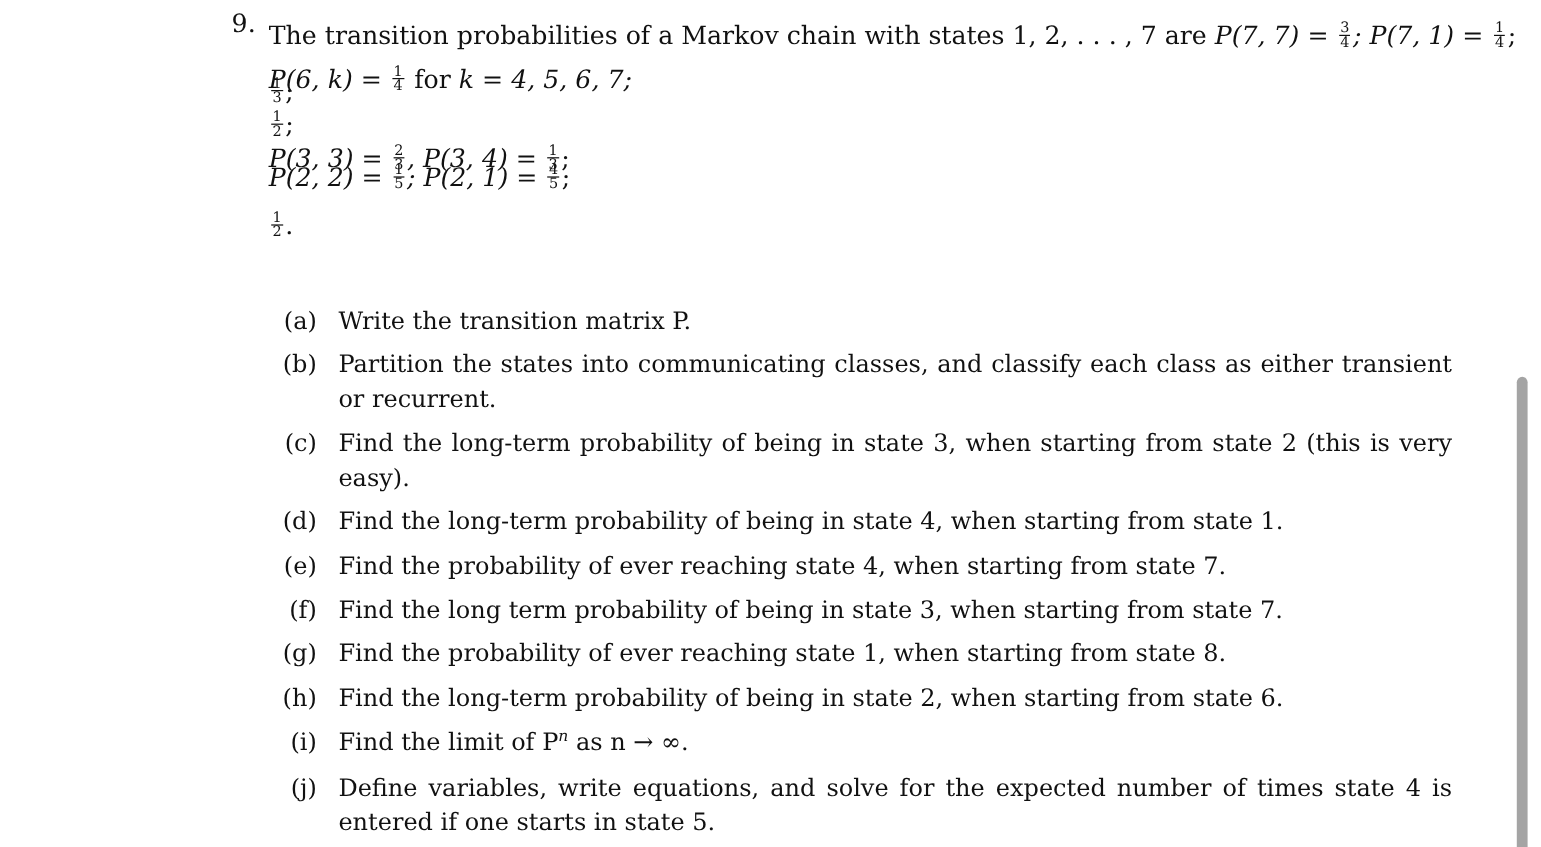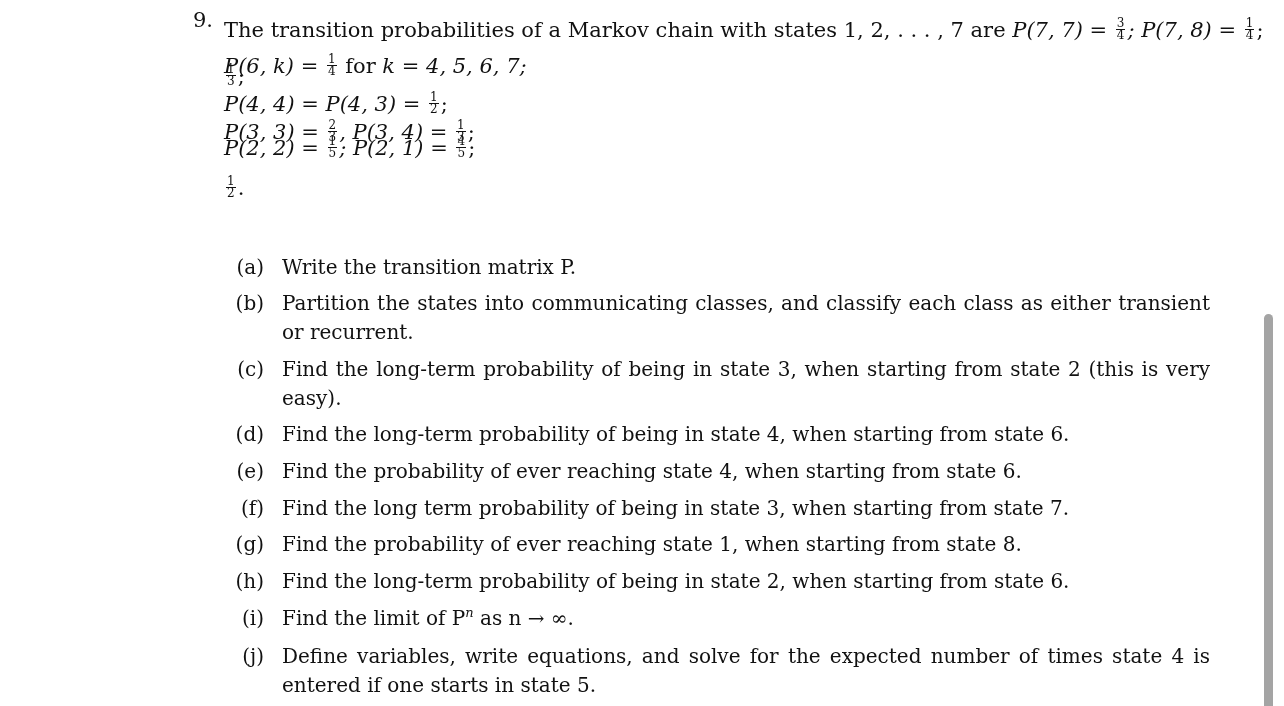--- a/index.html
+++ b/index.html
@@ -26,33 +26,33 @@
   .scrollbar { position: absolute; left: 1264px; top: 314px; width: 9px; height: 400px;
     background: #a4a4a4; border-radius: 5px; }
 </style>
 </head>
 <body>
 
 <div class="page">
   <div class="num">9.</div>
 
   <div class="intro-line" style="top:16px">
-    <span>The transition probabilities of a Markov chain with states </span><span>1, 2, . . . , 7</span><span> are </span><span class="m">P(7, 7) = </span><span class="frac"><span class="n">3</span><span class="d">4</span></span><span class="m">; P(7, 8) = </span><span class="frac"><span class="n">1</span><span class="d">4</span></span><span>;</span>
+    <span>The transition probabilities of a Markov chain with states </span><span>1, 2, . . . , 7</span><span> are </span><span class="m">P(7, 7) = </span><span class="frac"><span class="n">3</span><span class="d">4</span></span><span class="m">; P(7, 1) = </span><span class="frac"><span class="n">1</span><span class="d">4</span></span><span>;</span>
   </div>
 
   <div class="intro-line" style="top:52px">
     <span class="m">P(6, k) = </span><span class="frac"><span class="n">1</span><span class="d">4</span></span><span> for </span><span class="m">k = 4, 5, 6, 7;</span>
   </div>
 
   <div class="intro-line" style="top:62px">
     <span class="frac"><span class="n">1</span><span class="d">3</span></span><span>;</span>
   </div>
 
   <div class="intro-line" style="top:90px">
-    <span class="m">P(4, 4) = P(4, 3) = </span><span class="frac"><span class="n">1</span><span class="d">2</span></span><span>;</span>
+    <span class="frac"><span class="n">1</span><span class="d">2</span></span><span>;</span>
   </div>
 
   <div class="intro-line" style="top:118px">
     <span class="m">P(3, 3) = </span><span class="frac"><span class="n">2</span><span class="d">3</span></span><span class="m">, P(3, 4) = </span><span class="frac"><span class="n">1</span><span class="d">3</span></span><span>;</span>
   </div>
 
   <div class="intro-line" style="top:134px">
     <span class="m">P(2, 2) = </span><span class="frac"><span class="n">1</span><span class="d">5</span></span><span class="m">; P(2, 1) = </span><span class="frac"><span class="n">4</span><span class="d">5</span></span><span>;</span>
   </div>
 
@@ -67,25 +67,25 @@
   <div class="part" style="top:289px">
     <span class="lbl">(b)</span>
     <span class="txt">Partition the states into communicating classes, and classify each class as either transient or recurrent.</span>
   </div>
   <div class="part" style="top:355px">
     <span class="lbl">(c)</span>
     <span class="txt">Find the long-term probability of being in state 3, when starting from state 2 (this is very easy).</span>
   </div>
   <div class="part" style="top:420px">
     <span class="lbl">(d)</span>
-    <span class="txt">Find the long-term probability of being in state 4, when starting from state 6.</span>
+    <span class="txt">Find the long-term probability of being in state 4, when starting from state 1.</span>
   </div>
   <div class="part" style="top:457px">
     <span class="lbl">(e)</span>
-    <span class="txt">Find the probability of ever reaching state 4, when starting from state 6.</span>
+    <span class="txt">Find the probability of ever reaching state 4, when starting from state 7.</span>
   </div>
   <div class="part" style="top:494px">
     <span class="lbl">(f)</span>
     <span class="txt">Find the long term probability of being in state 3, when starting from state 7.</span>
   </div>
   <div class="part" style="top:530px">
     <span class="lbl">(g)</span>
     <span class="txt">Find the probability of ever reaching state 1, when starting from state 8.</span>
   </div>
   <div class="part" style="top:567px">

